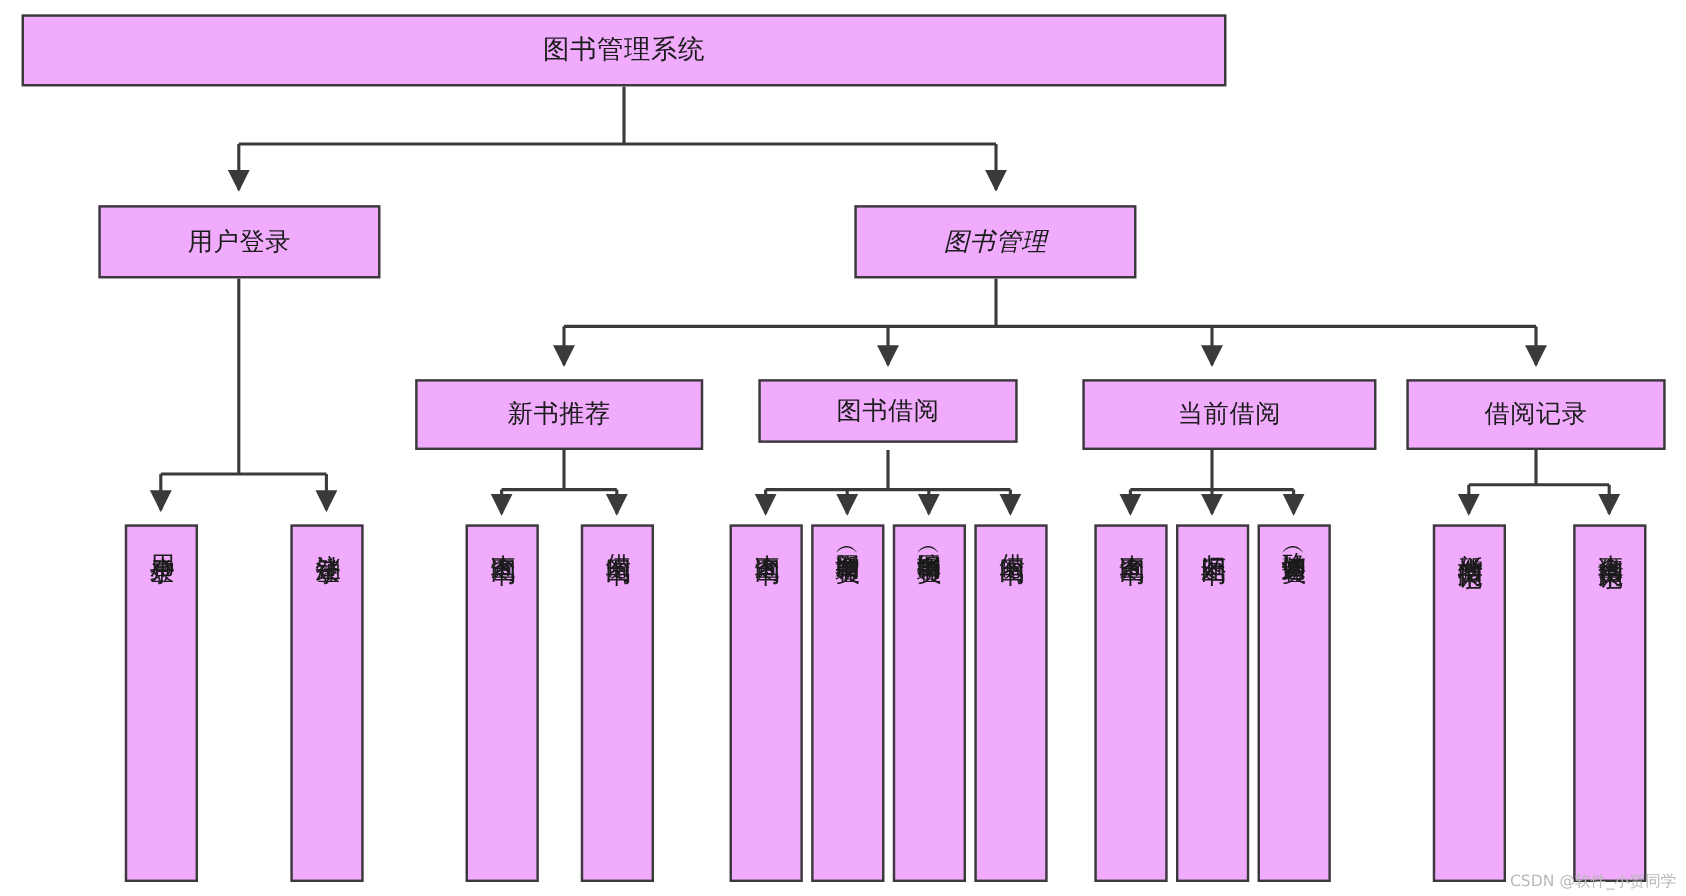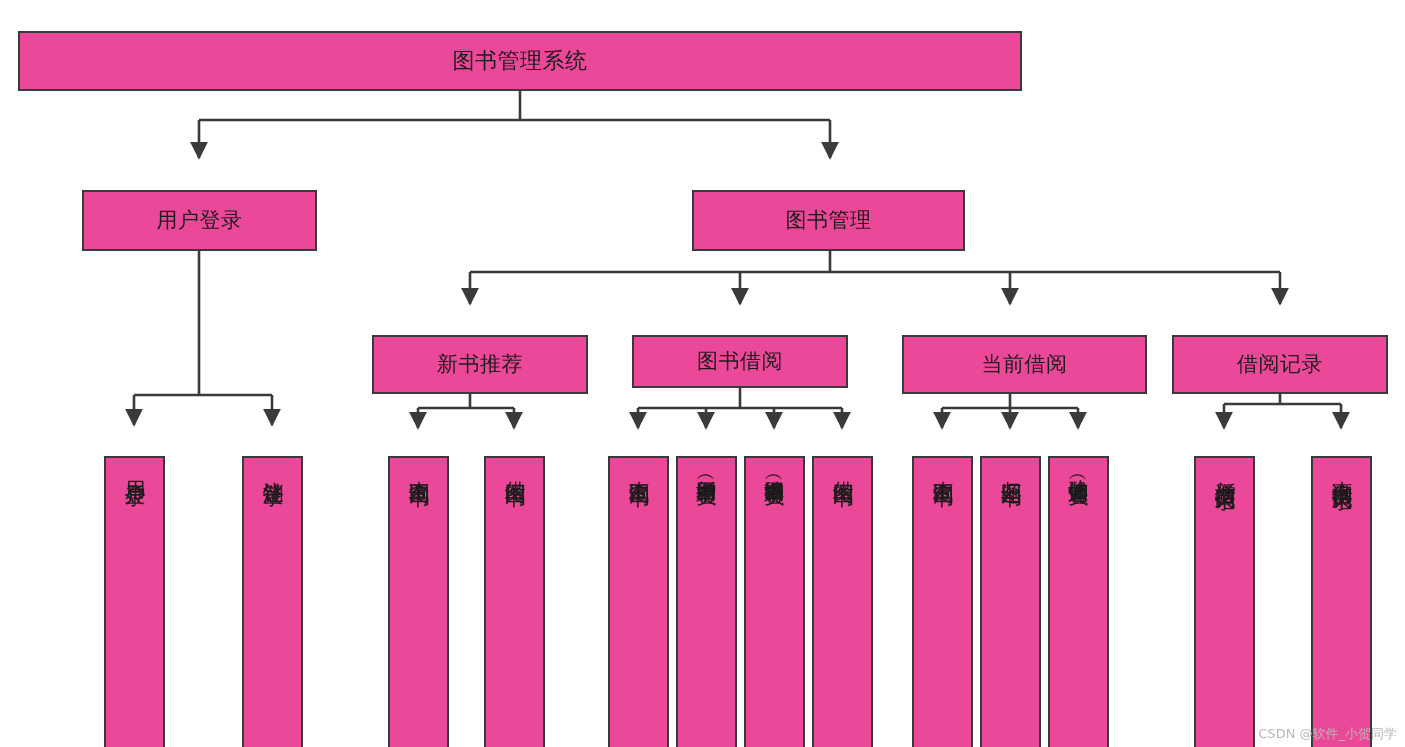--- a/index.html
+++ b/index.html
@@ -21,26 +21,25 @@
     left: 0;
     top: 0;
     width: 1405px;
     height: 747px;
     pointer-events: none;
   }
   .node {
     position: absolute;
     box-sizing: border-box;
     border: 2.2px solid #3a3a3a;
-    background: #ec4899;
+    background: #f0abfc;
     display: flex;
     align-items: center;
     justify-content: center;
     color: #1b1b1b;
-    margin-top: 19px;
   }
   .node .lbl {
     display: block;
     text-align: center;
     letter-spacing: 0.5px;
   }
   
   .node.h .lbl {
     font-size: 21px;
     line-height: 1.1;
@@ -132,25 +131,25 @@
     </g>
   </svg>
 
   <div class="node h root" style="left:18px; top:12px; width:1004px; height:60px;">
     <span class="lbl">图书管理系统</span>
   </div>
 
   <div class="node h" style="left:82px; top:171px; width:235px; height:61px;">
     <span class="lbl">用户登录</span>
   </div>
-  <div class="node h" style="left:692px; top:171px; width:273px; height:61px;">
+  <div class="node h" style="left:712px; top:171px; width:235px; height:61px;font-style:italic;">
     <span class="lbl">图书管理</span>
   </div>
 
-  <div class="node h" style="left:372px; top:316px; width:216px; height:59px;">
+  <div class="node h" style="left:346px; top:316px; width:240px; height:59px;">
     <span class="lbl">新书推荐</span>
   </div>
   <div class="node h" style="left:632px; top:316px; width:216px; height:53px;">
     <span class="lbl">图书借阅</span>
   </div>
   <div class="node h" style="left:902px; top:316px; width:245px; height:59px;">
     <span class="lbl">当前借阅</span>
   </div>
   <div class="node h" style="left:1172px; top:316px; width:216px; height:59px;align-items:center;">
     <span class="lbl">借阅记录</span>

